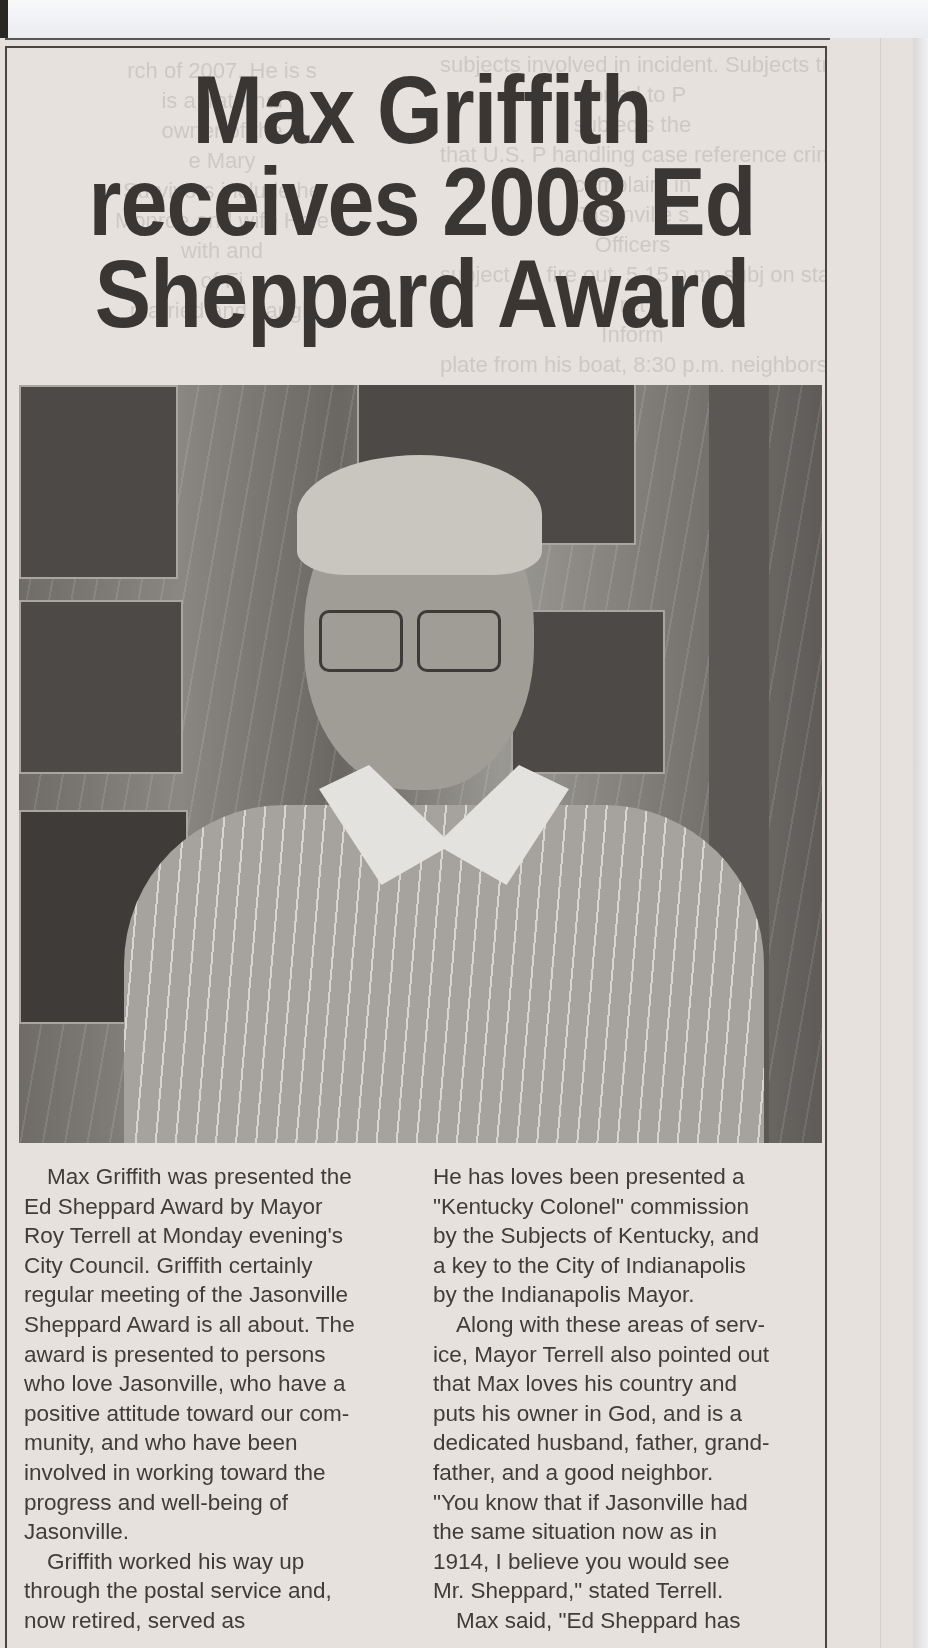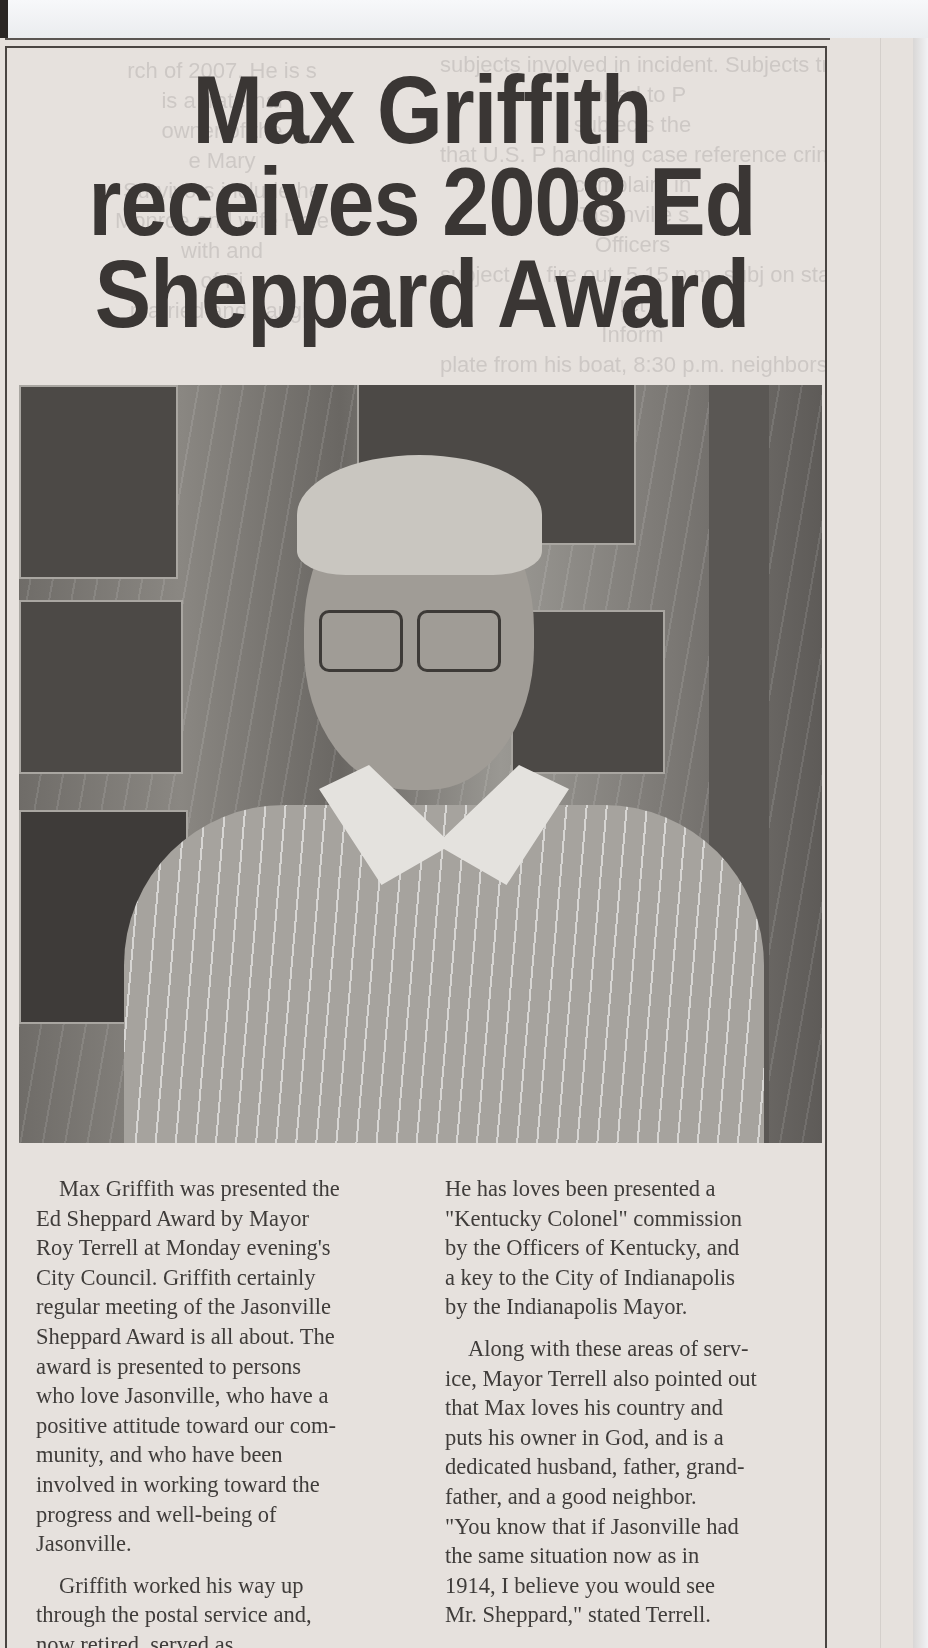--- a/index.html
+++ b/index.html
@@ -42,21 +42,21 @@
   .glasses { position:absolute; left:300px; top:225px; width:180px; height:60px; }
   .glasses span { position:absolute; top:0; width:78px; height:56px; border:3px solid #3d3a37; border-radius:10px; }
   .shirt { position:absolute; left:105px; top:420px; width:640px; height:360px;
     border-radius:160px 160px 0 0; background:
       repeating-linear-gradient(95deg, rgba(255,255,255,0.55) 0 2px, transparent 2px 20px), #a6a39e; }
   .collar { position:absolute; left:300px; top:380px; width:250px; height:120px;
     background:#e4e2de; clip-path:polygon(0 20%,20% 0,50% 60%,80% 0,100% 20%,75% 100%,50% 70%,25% 100%); }
   .body-text { position:absolute; top:1162px; font-size:22.5px; line-height:29.6px; color:#3f3c3a; }
   .col-left { left:24px; width:385px; }
   .col-right { left:433px; width:385px; }
-  .body-text p { margin:12px;font-family:Liberation Serif, serif; }
+  .body-text p { margin:0; }
   .line { display:block; white-space:nowrap; }
   .indent { padding-left:23px; }
 </style>
 </head>
 <body>
 
 <div class="scan-top"></div>
 <div class="binder-edge"></div>
 <div class="paper"></div>
 <div class="fold-line"></div>
@@ -132,21 +132,21 @@
     <span class="line indent">Griffith worked his way up</span>
     <span class="line">through the postal service and,</span>
     <span class="line">now retired, served as</span>
   </p>
 </div>
 
 <div class="body-text col-right">
   <p>
     <span class="line">He has loves been presented a</span>
     <span class="line">"Kentucky Colonel" commission</span>
-    <span class="line">by the Officers of Kentucky, and</span>
+    <span class="line">by the Subjects of Kentucky, and</span>
     <span class="line">a key to the City of Indianapolis</span>
     <span class="line">by the Indianapolis Mayor.</span>
   </p>
   <p>
     <span class="line indent">Along with these areas of serv-</span>
     <span class="line">ice, Mayor Terrell also pointed out</span>
     <span class="line">that Max  loves his country and</span>
     <span class="line">puts his owner in God, and is a</span>
     <span class="line">dedicated husband, father, grand-</span>
     <span class="line">father, and a good neighbor.</span>

